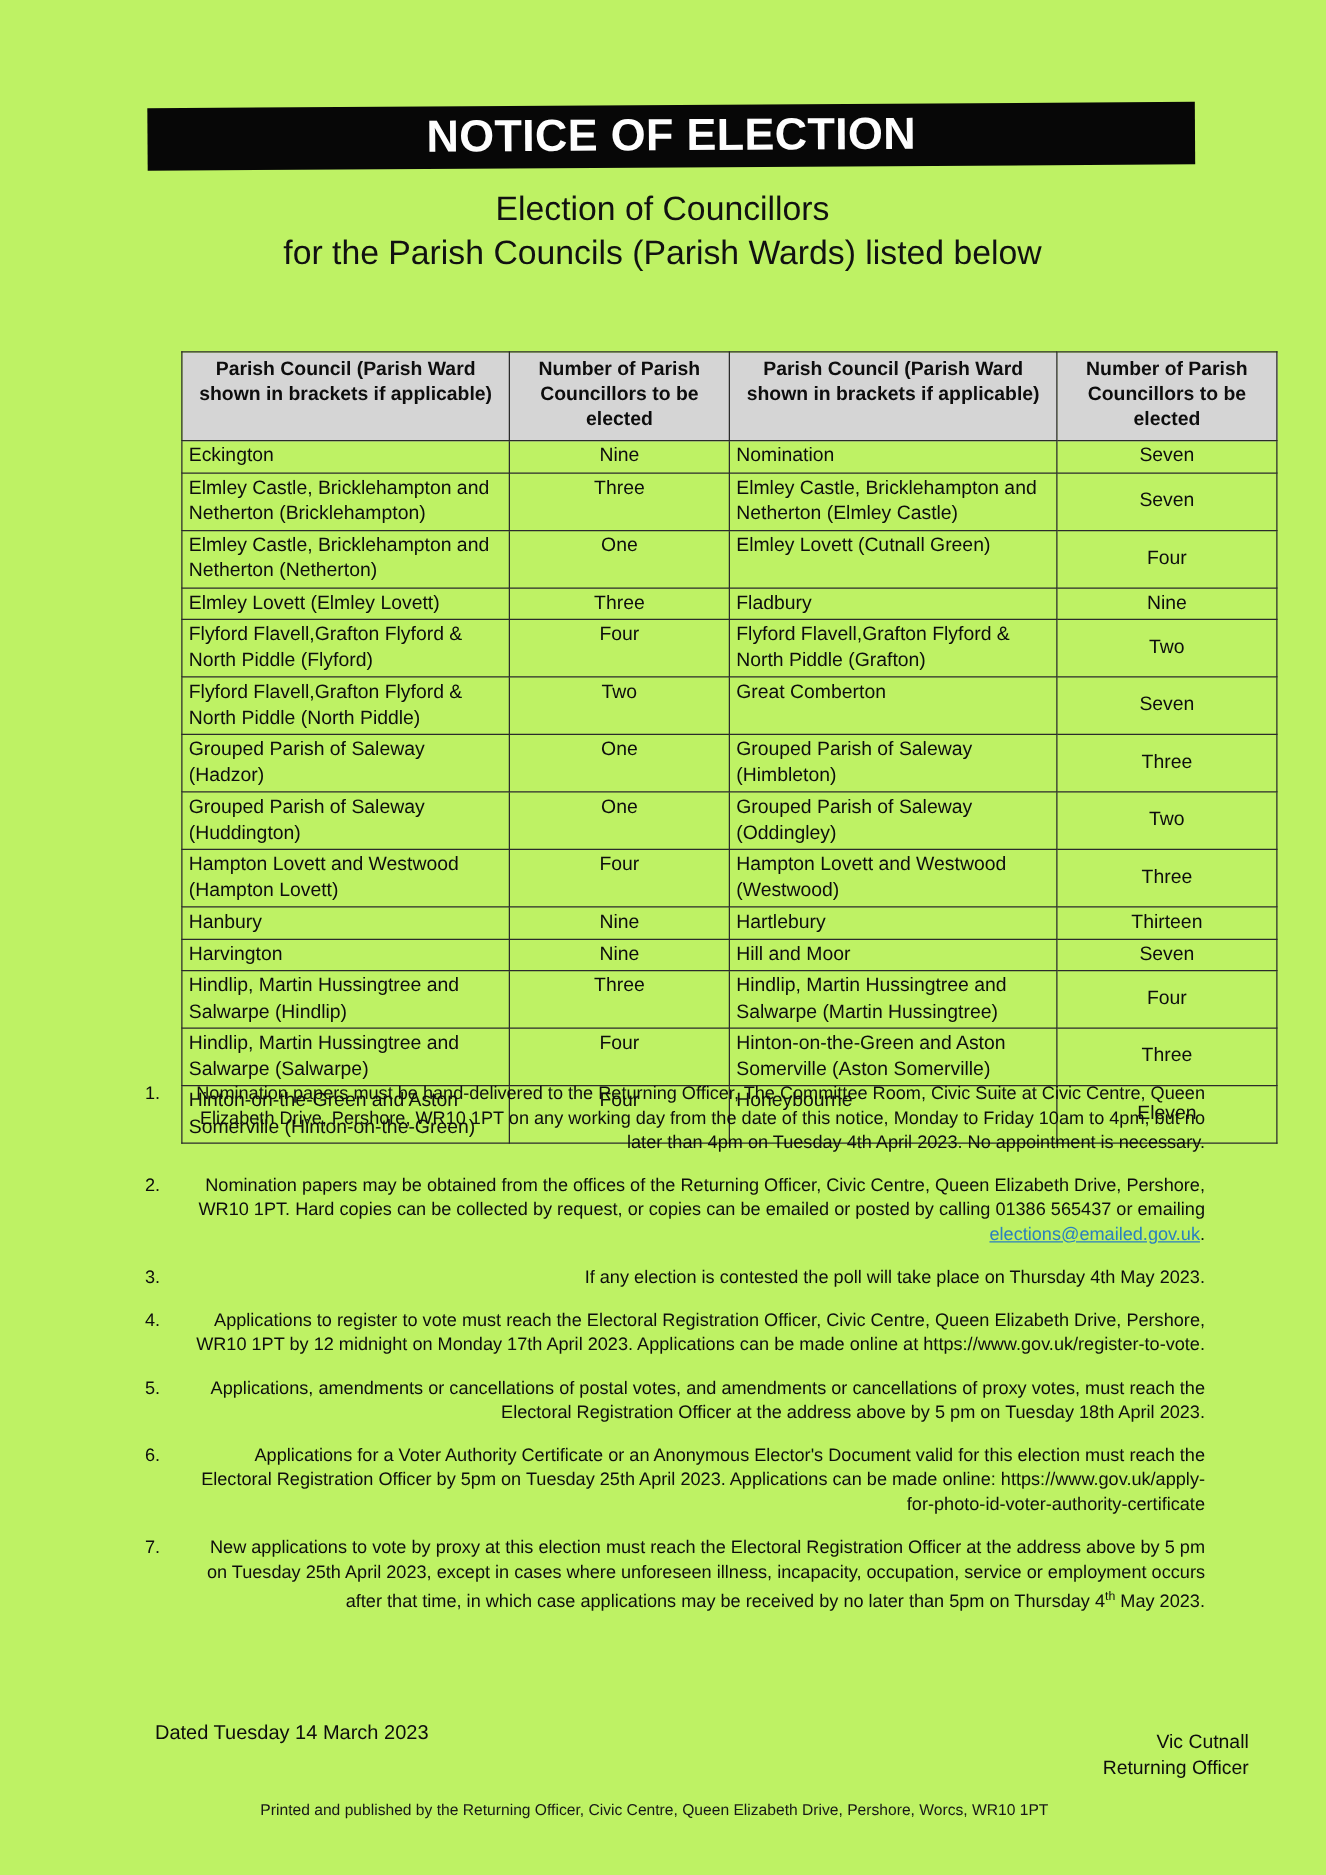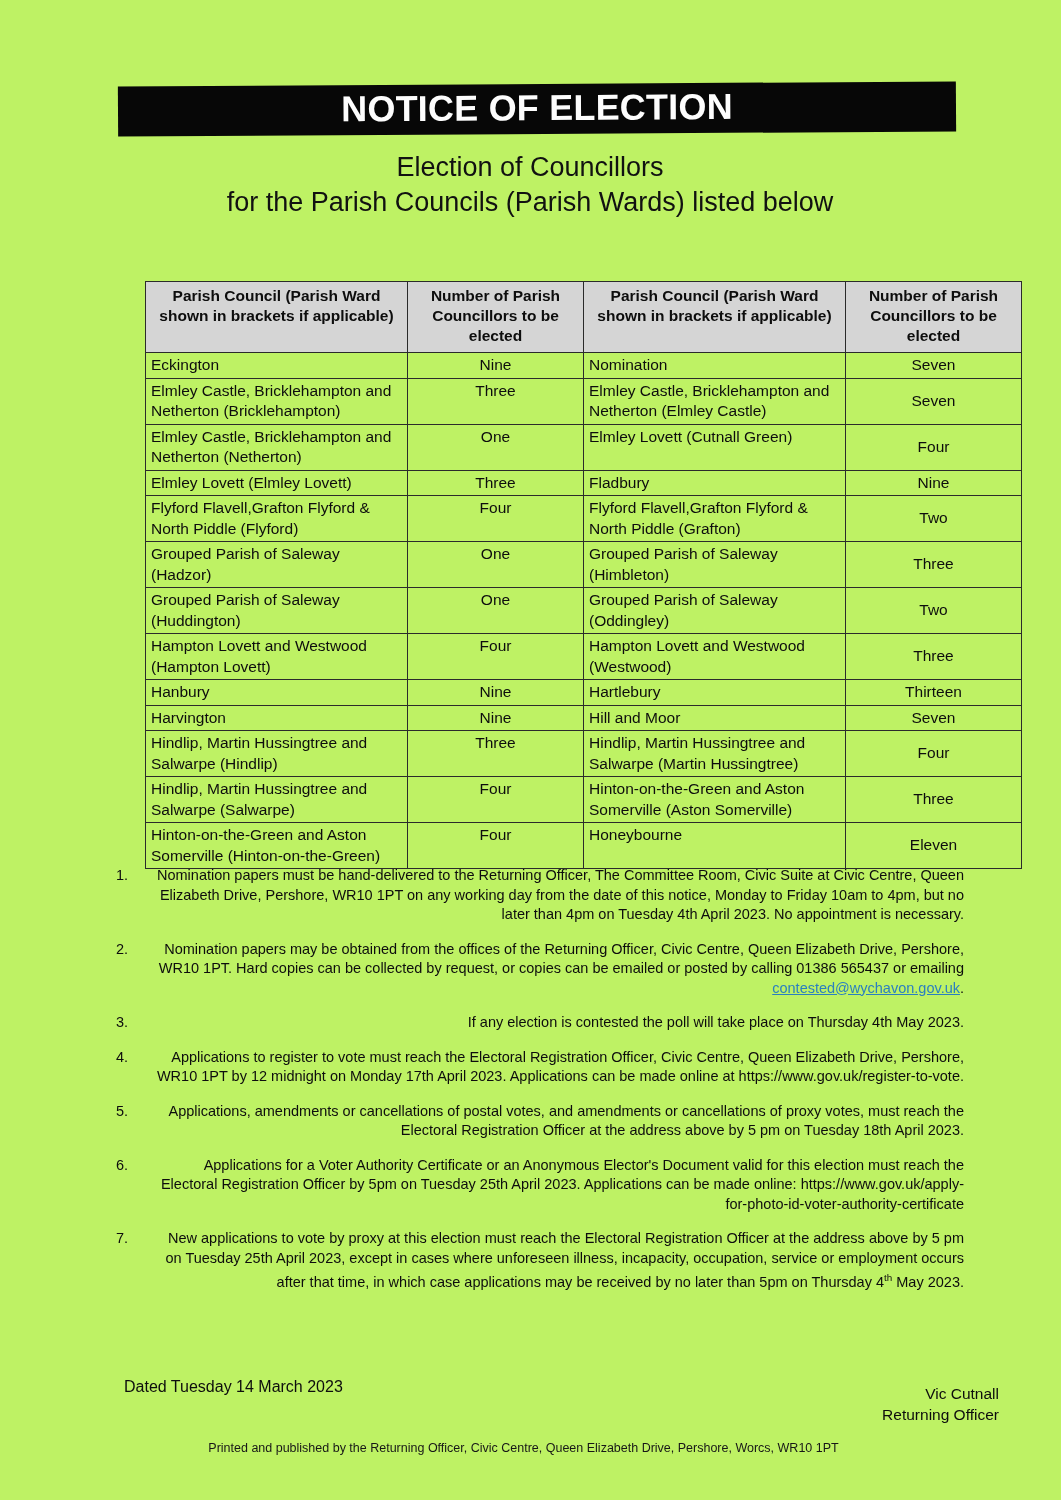--- a/index.html
+++ b/index.html
@@ -213,20 +213,26 @@
             <td class="name">Fladbury</td>
             <td class="num low">Nine</td>
           </tr>
           <tr>
             <td class="name">Flyford Flavell,Grafton Flyford &amp; North Piddle (Flyford)</td>
             <td class="num">Four</td>
             <td class="name">Flyford Flavell,Grafton Flyford &amp; North Piddle (Grafton)</td>
             <td class="num low">Two</td>
           </tr>
           <tr>
+            <td class="name">Flyford Flavell,Grafton Flyford &amp; North Piddle (North Piddle)</td>
+            <td class="num">Two</td>
+            <td class="name">Great Comberton</td>
+            <td class="num low">Seven</td>
+          </tr>
+          <tr>
             <td class="name">Grouped Parish of Saleway (Hadzor)</td>
             <td class="num">One</td>
             <td class="name">Grouped Parish of Saleway (Himbleton)</td>
             <td class="num low">Three</td>
           </tr>
           <tr>
             <td class="name">Grouped Parish of Saleway (Huddington)</td>
             <td class="num">One</td>
             <td class="name">Grouped Parish of Saleway (Oddingley)</td>
             <td class="num low">Two</td>
@@ -271,21 +277,21 @@
     </table>
   </div>
 
   <div class="notes" id="notes-list">
       <div class="note">
         <div class="note-num">1.</div>
         <div class="note-body">Nomination papers must be hand-delivered to the Returning Officer, The Committee Room, Civic Suite at Civic Centre, Queen Elizabeth Drive, Pershore, WR10 1PT on any working day from the date of this notice, Monday to Friday 10am to 4pm, but no later than 4pm on Tuesday 4th April 2023. No appointment is necessary.</div>
       </div>
       <div class="note">
         <div class="note-num">2.</div>
-        <div class="note-body"><span>Nomination papers may be obtained from the offices of the Returning Officer, Civic Centre, Queen Elizabeth Drive, Pershore, WR10 1PT.  Hard copies can be collected by request, or copies can be emailed or posted by calling 01386 565437 or emailing </span><a class="maillink" href="#">contested@wychavon.gov.uk</a><span>.</span></div>
+        <div class="note-body"><span>Nomination papers may be obtained from the offices of the Returning Officer, Civic Centre, Queen Elizabeth Drive, Pershore, WR10 1PT.  Hard copies can be collected by request, or copies can be emailed or posted by calling 01386 565437 or emailing </span><a class="maillink" href="#">elections@emailed.gov.uk</a><span>.</span></div>
       </div>
       <div class="note">
         <div class="note-num">3.</div>
         <div class="note-body">If any election is contested the poll will take place on Thursday 4th May 2023.</div>
       </div>
       <div class="note">
         <div class="note-num">4.</div>
         <div class="note-body">Applications to register to vote must reach the Electoral Registration Officer, Civic Centre, Queen Elizabeth Drive, Pershore, WR10 1PT by 12 midnight on Monday 17th April 2023. Applications can be made online at https://www.gov.uk/register-to-vote.</div>
       </div>
       <div class="note">

